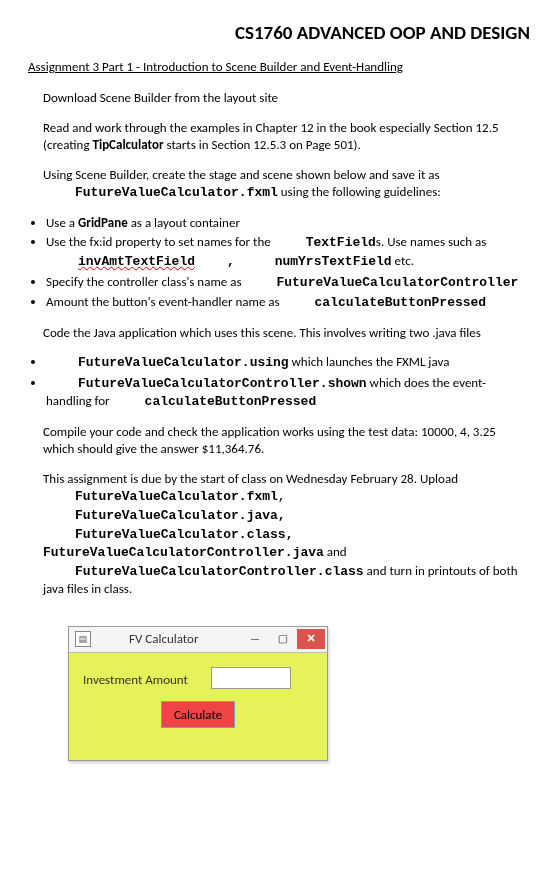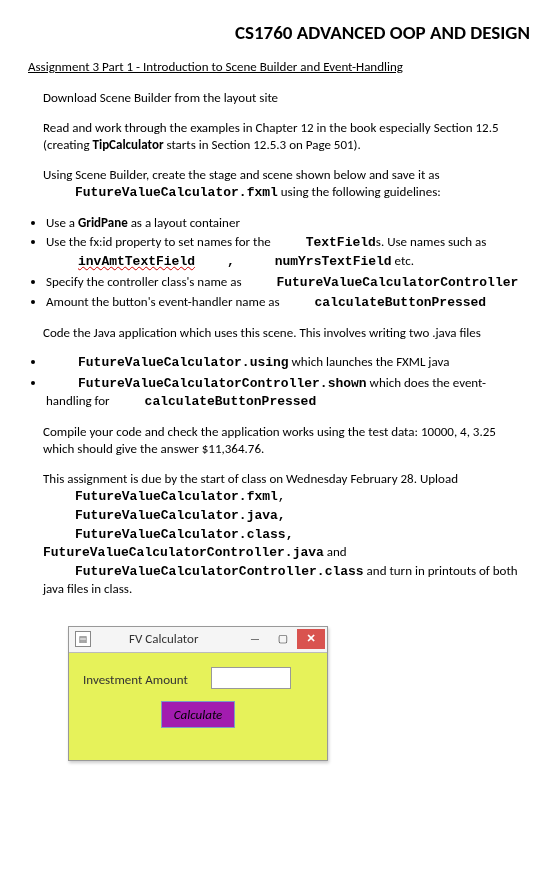--- a/index.html
+++ b/index.html
@@ -103,24 +103,23 @@
       background: #fff;
     }
     .fv-btn-row {
       text-align: center;
       margin: 4px 0 14px 0;
     }
     .fv-btn {
       display: inline-block;
       padding: 4px 12px;
       border: 1px solid #7a9fc4;
-      background: #a21caf;
+      background: #ef4444;
       font-size: 13px;
       color: #000;
-      font-style: italic;
     }
   </style>
 </head>
 <body>
 
 <div class="page-title">CS1760 ADVANCED OOP AND DESIGN</div>
 <div class="subtitle">Assignment 3 Part 1 - Introduction to Scene Builder and Event-Handling</div>
 
 <div class="para indent">Download Scene Builder from the layout site</div>
 

